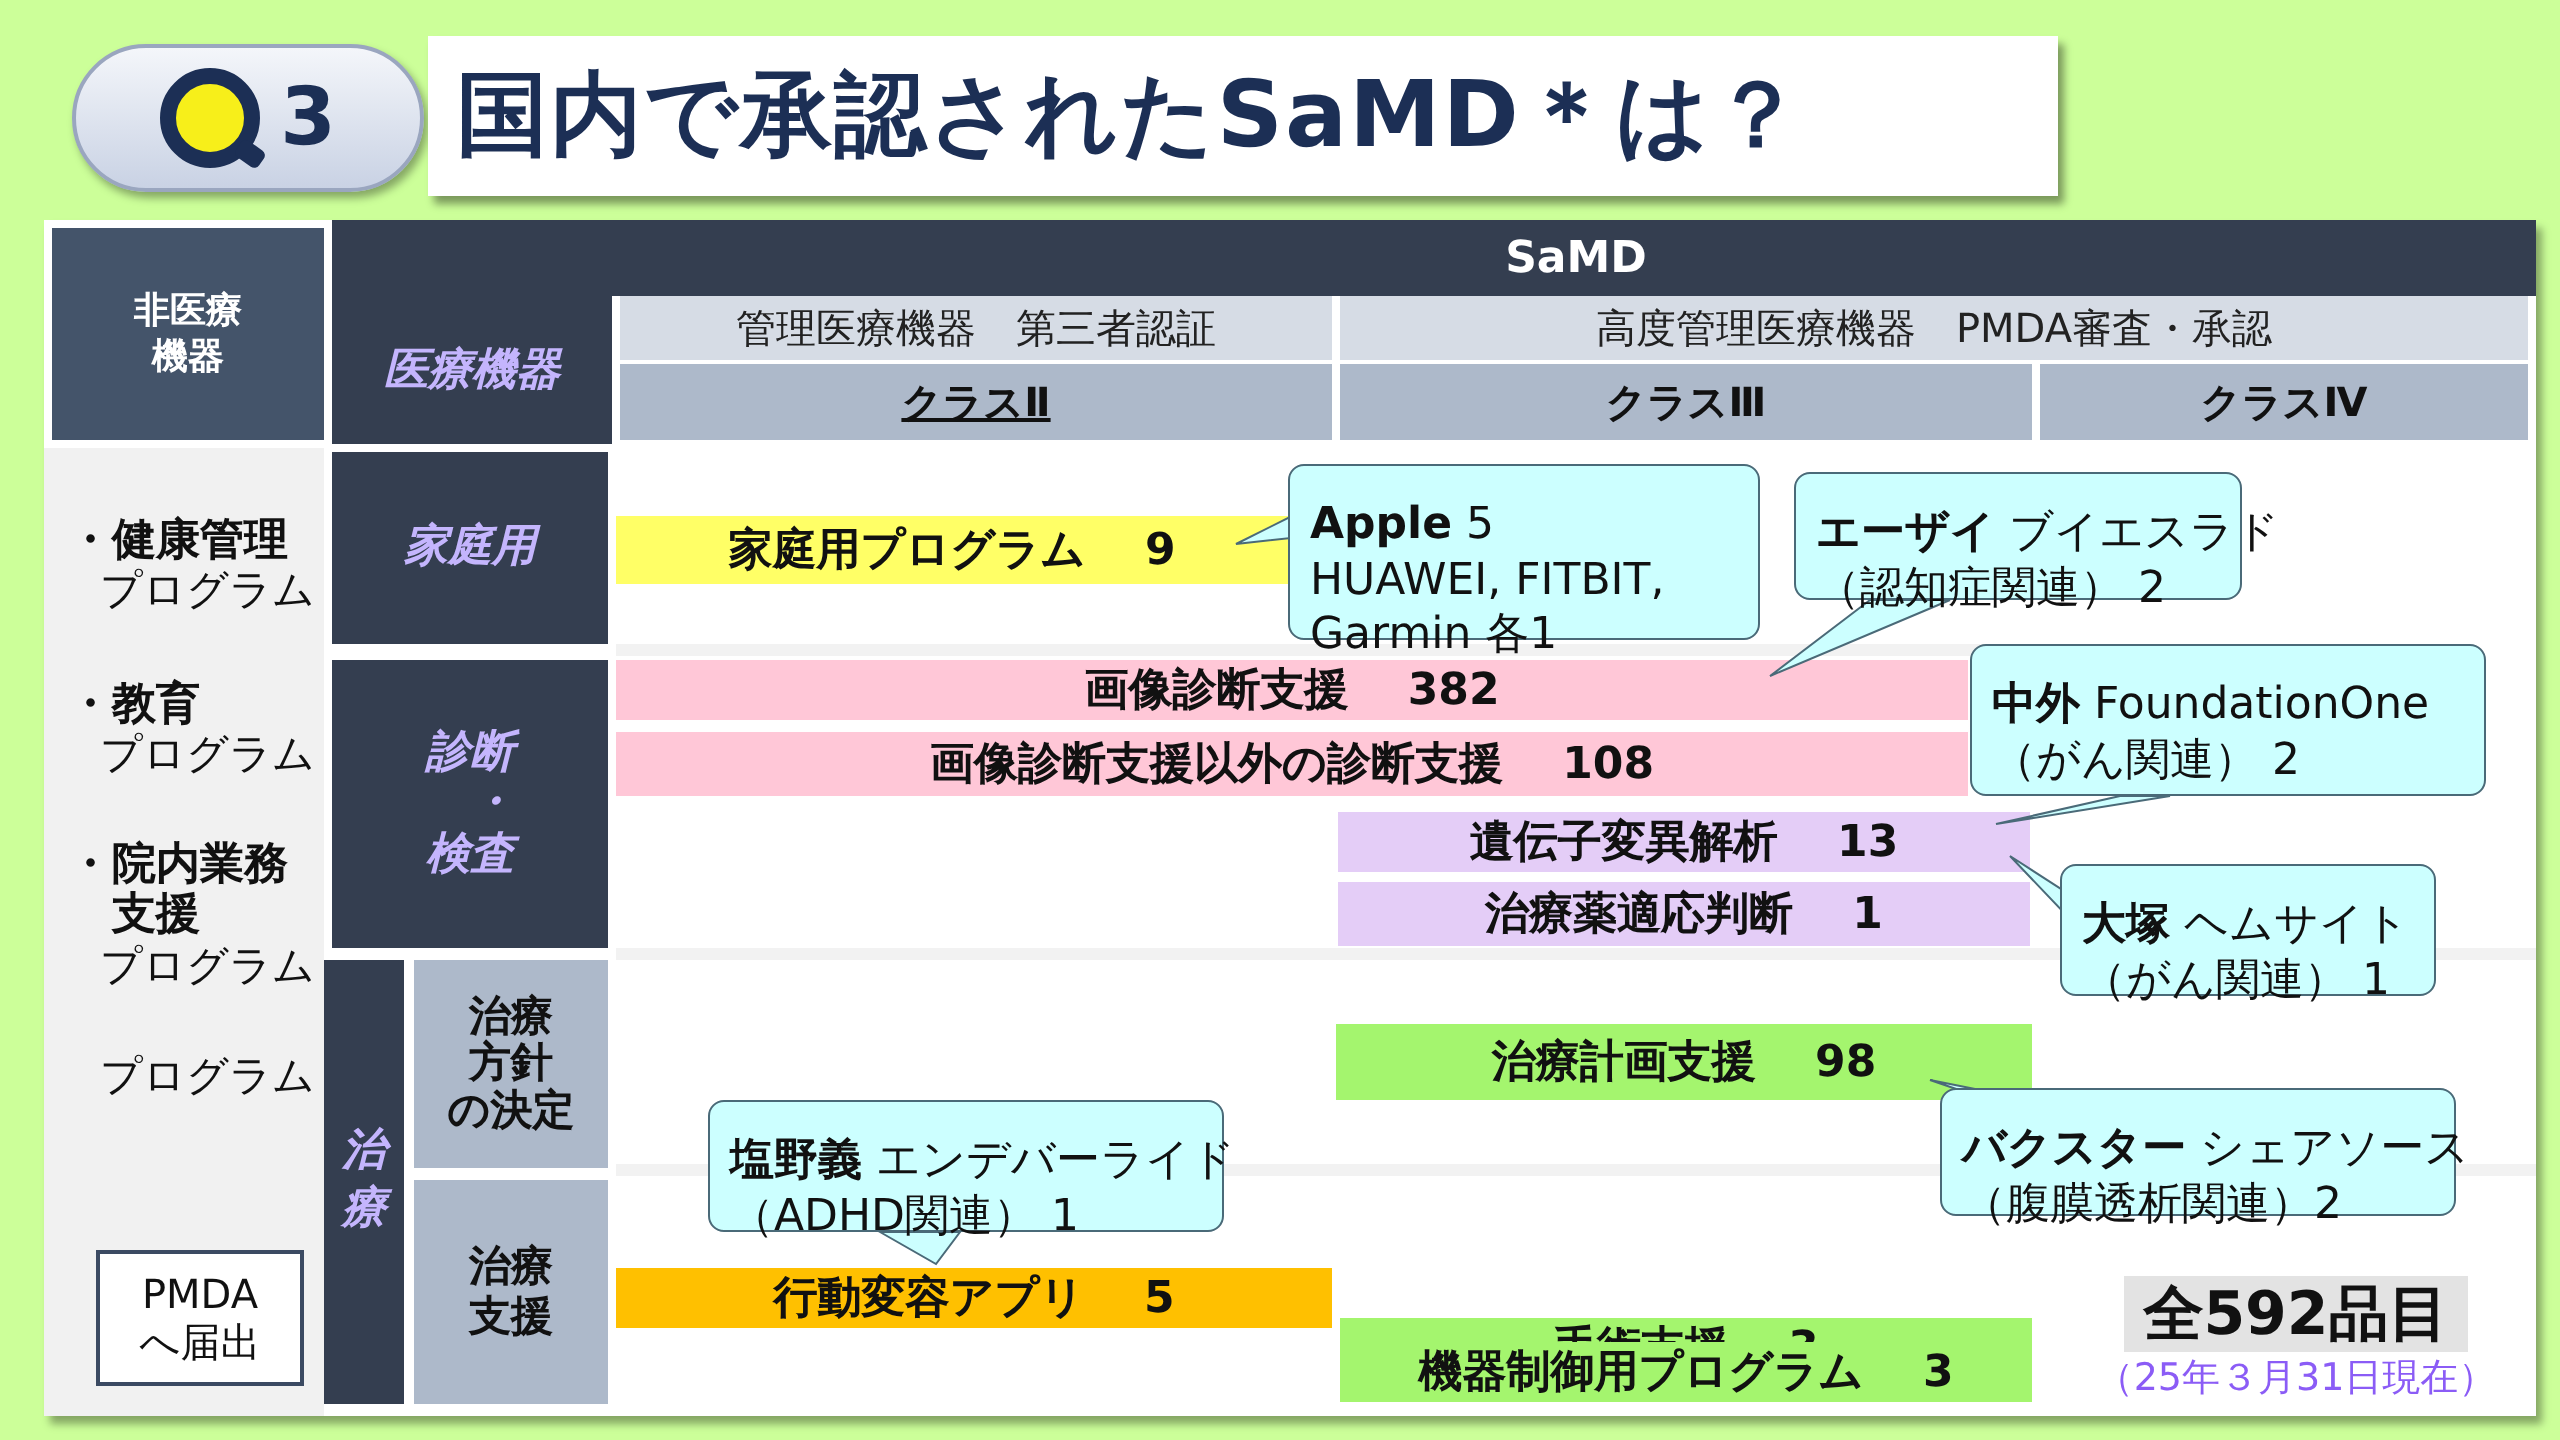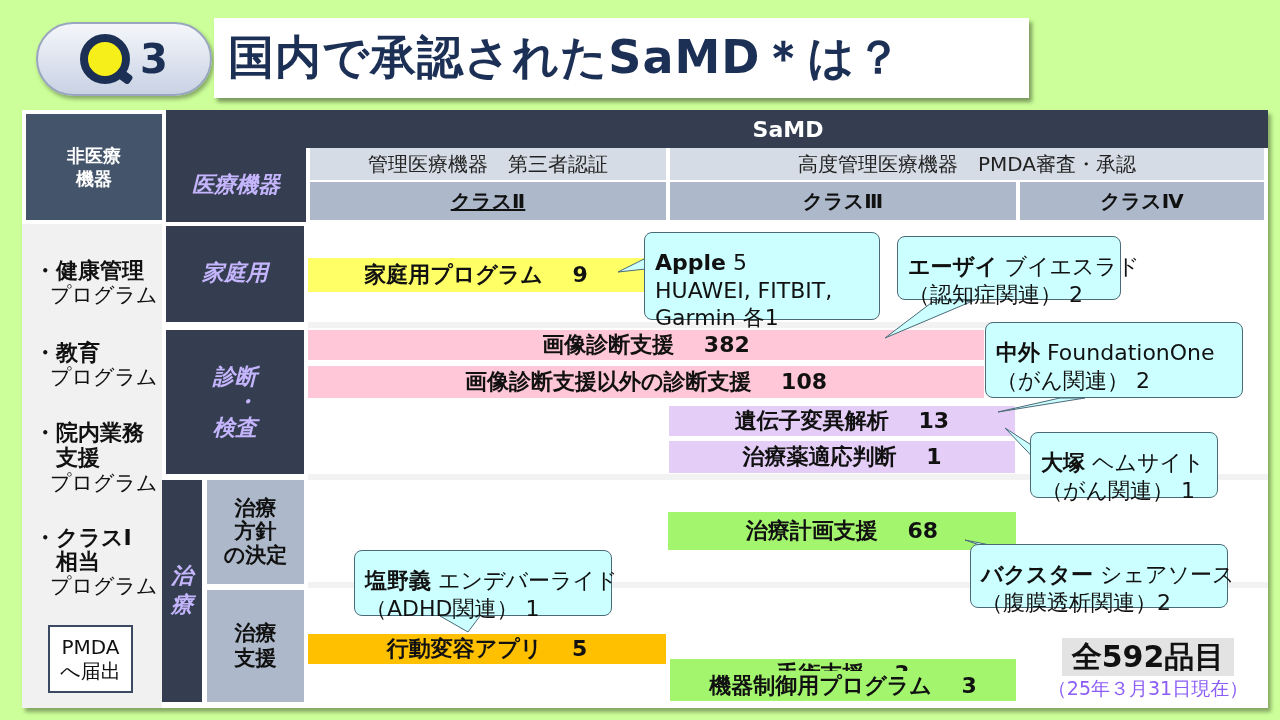--- a/index.html
+++ b/index.html
@@ -34,21 +34,21 @@
   .pink { background: #ffc7d7; }
   .lavender { background: #e4cdf7; }
   .lime { background: #a4f56e; }
   .orange { background: #ffc000; }
 
   .callout { background: #ccffff; border: 1px solid #4a6a78; border-radius: 8px; color: #111; font-size: 22px; line-height: 1.25; padding: 16px 10px; }
   .callout b { font-weight: bold; }
 
   .leftlabel { font-size: 21px; color: #111; line-height: 1.15; }
   .leftlabel .b { font-weight: bold; font-size: 22px; }
-  .pmda { left: 48px; top: 625px; width: 85px; height: 68px; border: 2px solid #3b4a62; background: #fff;
+  .pmda { left: 48px; top: 625px; width: 104px; height: 68px; border: 2px solid #3b4a62; background: #fff;
     display: flex; flex-direction: column; align-items: center; justify-content: center; font-size: 20px; color: #111; line-height: 1.2; }
   .total { left: 1062px; top: 638px; width: 172px; height: 38px; background: #e3e3e3; font-size: 30px; font-weight: bold; color: #111;
     display: flex; align-items: center; justify-content: center; }
   .asof { left: 1030px; top: 676px; width: 236px; font-size: 19px; color: #8b5cf6; text-align: center; }
   svg.tails { position: absolute; left: 0; top: 0; width: 1280px; height: 720px; pointer-events: none; }
 </style>
 </head>
 <body>
 
 <div class="abs q-pill">
@@ -96,35 +96,33 @@
 <div class="abs leftlabel" style="left:34px;top:340px;">
   <div class="b">・教育</div>
   <div style="padding-left:16px;">プログラム</div>
 </div>
 <div class="abs leftlabel" style="left:34px;top:420px;">
   <div class="b" style="white-space:pre;line-height:1.15;">・院内業務
 　支援</div>
   <div style="padding-left:16px;">プログラム</div>
 </div>
 <div class="abs leftlabel" style="left:34px;top:526px;">
-  <div class="b" style="white-space:pre;line-height:1.1;">・クラスⅠ
-　相当</div>
   <div style="padding-left:16px;">プログラム</div>
 </div>
 <div class="abs pmda">
   <span>PMDA</span>
   <span>へ届出</span>
 </div>
 
 <div class="abs bar yellow" style="left:308px;top:258px;width:336px;height:34px;">家庭用プログラム　 9</div>
 <div class="abs bar pink" style="left:308px;top:330px;width:676px;height:30px;">画像診断支援　 382</div>
 <div class="abs bar pink" style="left:308px;top:366px;width:676px;height:32px;">画像診断支援以外の診断支援　 108</div>
 <div class="abs bar lavender" style="left:669px;top:406px;width:346px;height:30px;">遺伝子変異解析　 13</div>
 <div class="abs bar lavender" style="left:669px;top:441px;width:346px;height:32px;">治療薬適応判断　 1</div>
-<div class="abs bar lime" style="left:668px;top:512px;width:348px;height:38px;">治療計画支援　 68</div>
+<div class="abs bar lime" style="left:668px;top:512px;width:348px;height:38px;">治療計画支援　 98</div>
 <div class="abs bar orange" style="left:308px;top:634px;width:358px;height:30px;">行動変容アプリ　 5</div>
 <div class="abs bar lime" style="left:670px;top:634px;width:346px;height:30px;margin-top:25px;">手術支援　 3</div>
 <div class="abs bar lime" style="left:670px;top:671px;width:346px;height:30px;">機器制御用プログラム　 3</div>
 
 <svg class="tails">
   <g fill="#ccffff" stroke="#4a6a78" stroke-width="1">
     <polygon points="650,256 618,272 655,268"></polygon>
     <polygon points="935,300 885,338 975,300"></polygon>
     <polygon points="1085,398 998,412 1060,398"></polygon>
     <polygon points="1045,470 1005,428 1070,470"></polygon>

